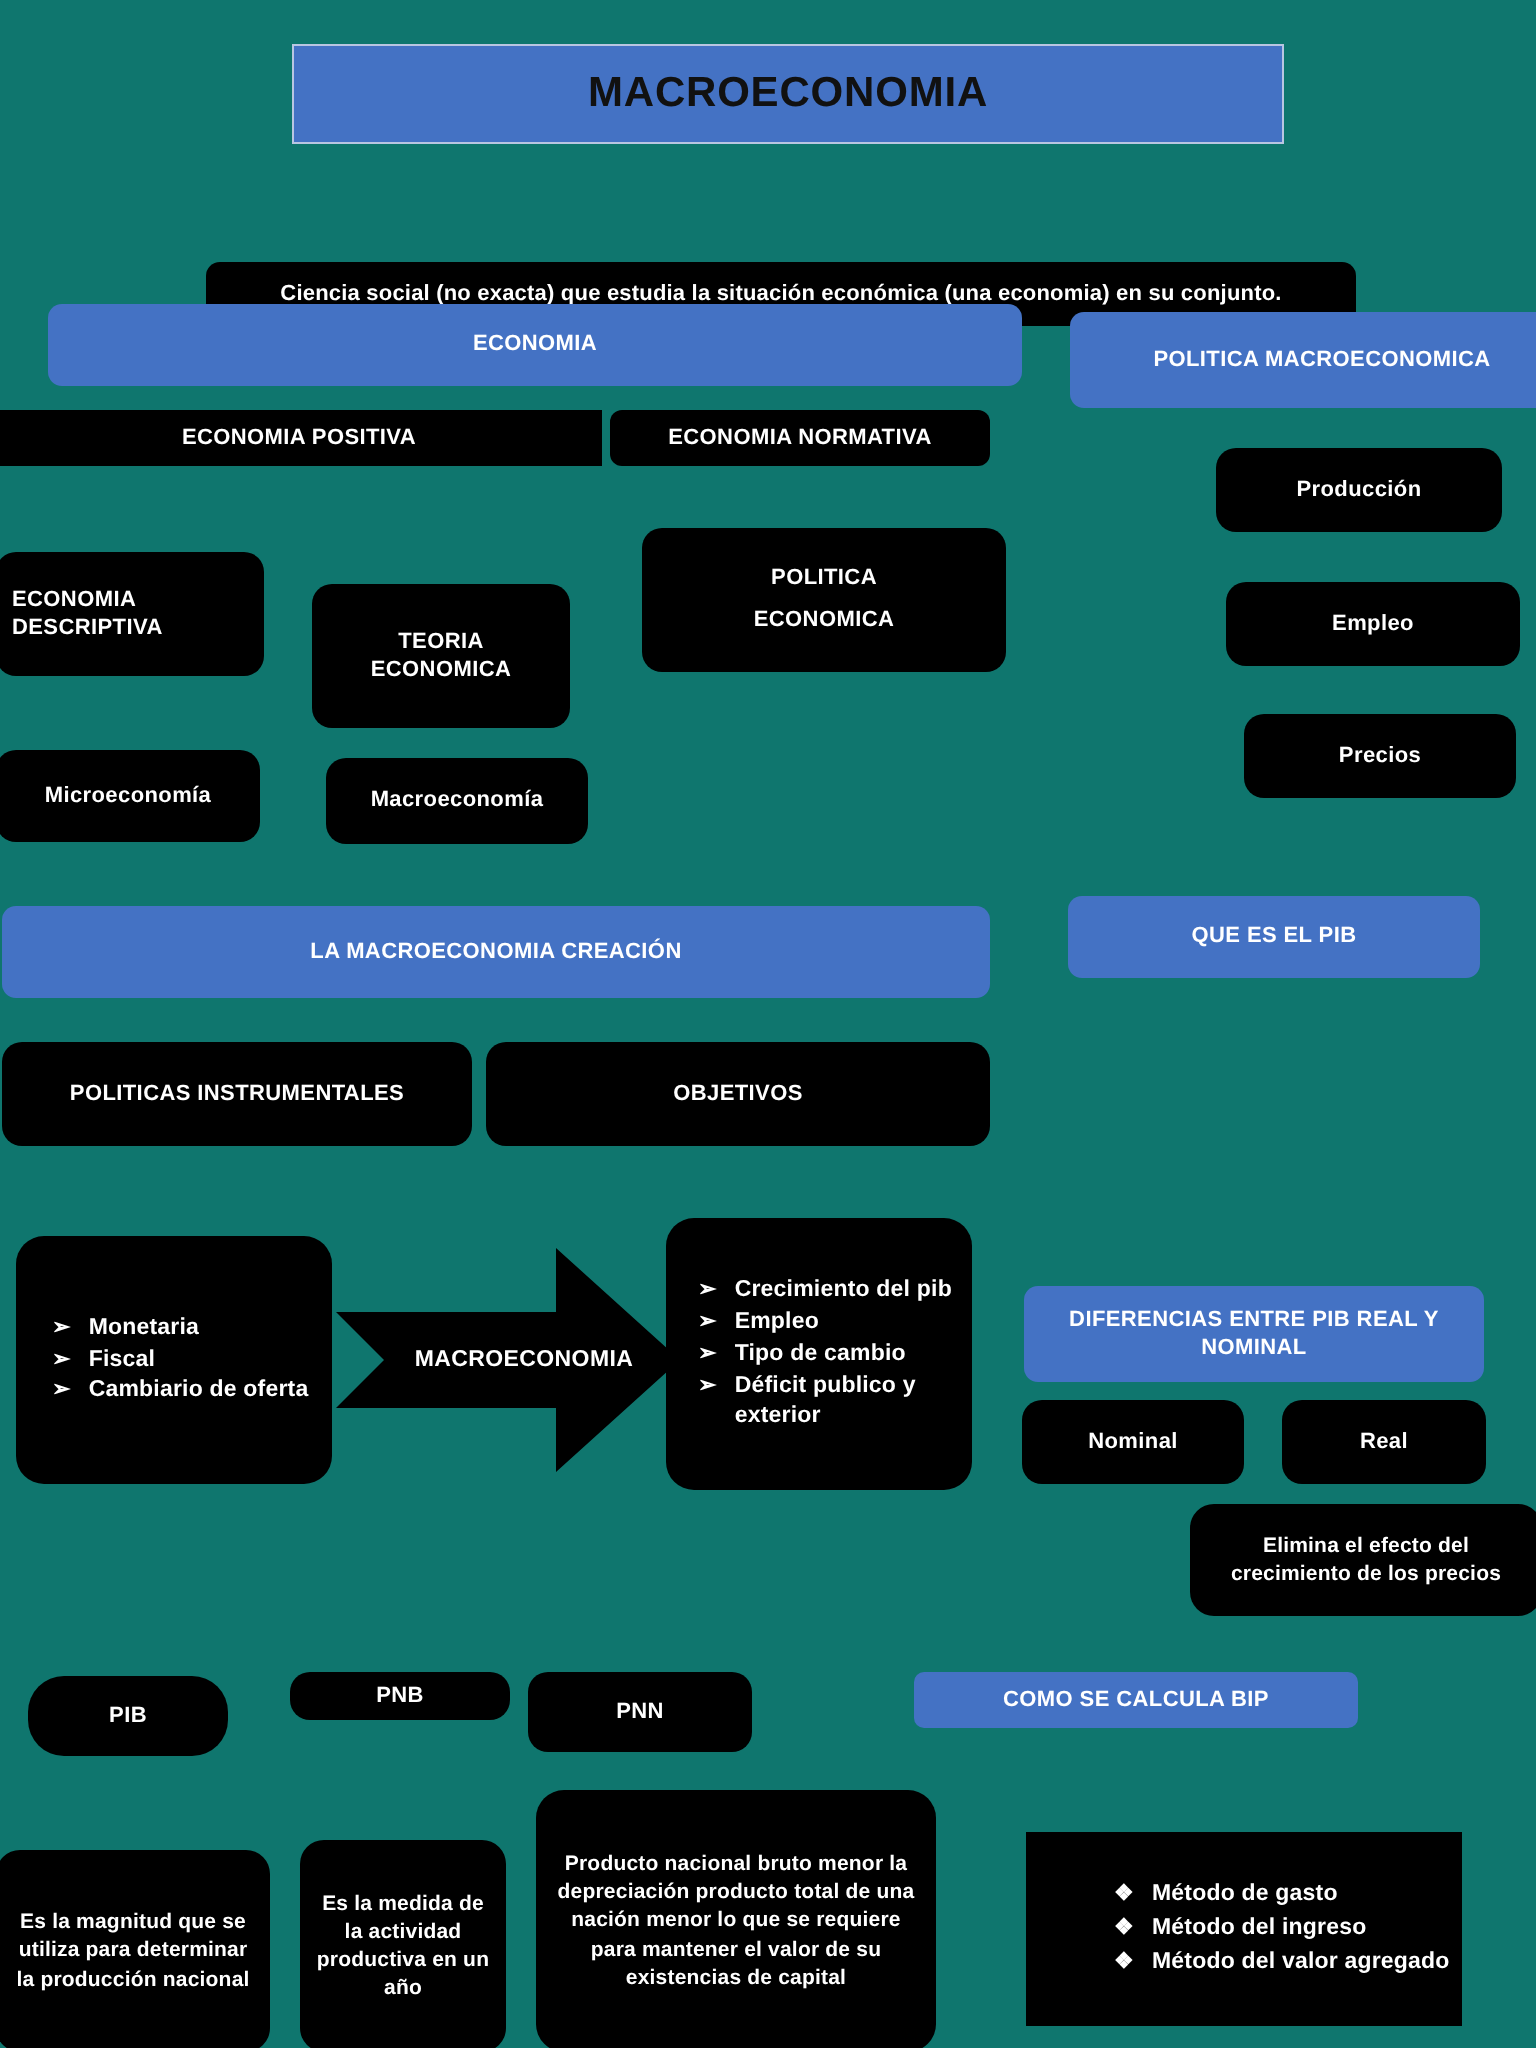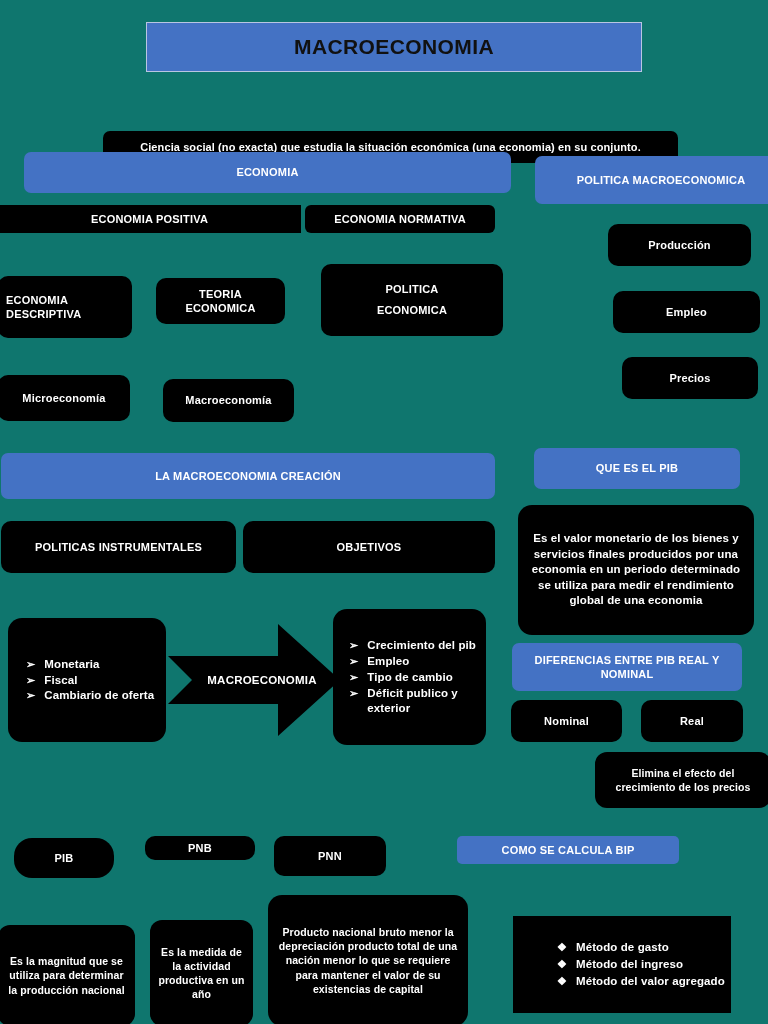--- a/index.html
+++ b/index.html
@@ -141,21 +141,21 @@
 
   <div class="node blue cap" style="left:535px; top:156px; width:252px; height:48px;">POLITICA MACROECONOMICA</div>
 
   <div class="node black-sq cap" style="left:-2px; top:205px; width:303px; height:28px;">ECONOMIA POSITIVA</div>
 
   <div class="node black cap" style="left:305px; top:205px; width:190px; height:28px; border-radius:6px;">ECONOMIA NORMATIVA</div>
 
   <div class="node black cap" style="left:-2px; top:276px; width:134px; height:62px; white-space:pre-line; justify-content:flex-start; padding-left:8px; text-align:left;">ECONOMIA
 DESCRIPTIVA</div>
 
-  <div class="node black cap" style="left:156px; top:278px; width:129px; height:46px; white-space:pre-line;">TEORIA
+  <div class="node black cap" style="left:156px; top:292px; width:129px; height:72px; white-space:pre-line;">TEORIA
 ECONOMICA</div>
 
   <div class="node black cap" style="left:321px; top:264px; width:182px; height:72px; white-space:pre-line; line-height:1.9;">POLITICA
 ECONOMICA</div>
 
   <div class="node black cap" style="left:-2px; top:375px; width:132px; height:46px;">Microeconomía</div>
 
   <div class="node black cap" style="left:163px; top:379px; width:131px; height:43px;">Macroeconomía</div>
 
   <div class="node black cap" style="left:608px; top:224px; width:143px; height:42px;text-align:right;">Producción</div>
@@ -208,34 +208,33 @@
       </div>
       <div class="li">
         <span class="bullet">➢</span>
         <span>Déficit publico y exterior</span>
       </div>
     </div>
   </div>
 
   <div class="node blue cap" style="left:534px; top:448px; width:206px; height:41px;">QUE ES EL PIB</div>
 
-  <div class="node black body-txt" style="left:518px; top:505px; width:236px; height:130px; border-radius:14px; padding:8px 10px;">Es el valor monetario de los bienes y servicios finales producidos por una economia en un periodo determinado se utiliza para medir el rendimiento global de una economia</div>
 
   <div class="node blue cap" style="left:512px; top:643px; width:230px; height:48px;">DIFERENCIAS ENTRE PIB REAL Y NOMINAL</div>
 
   <div class="node black cap" style="left:511px; top:700px; width:111px; height:42px;">Nominal</div>
   <div class="node black cap" style="left:641px; top:700px; width:102px; height:42px;">Real</div>
 
 
   <div class="node black body-sm" style="left:595px; top:752px; width:176px; height:56px; border-radius:12px; padding:4px 6px;">Elimina el efecto del crecimiento de los precios</div>
 
 
   <div class="node black cap" style="left:14px; top:838px; width:100px; height:40px;border-radius:18px;">PIB</div>
   <div class="node black cap" style="left:129px; top:836px; width:110px; height:24px;margin-left:16px;">PNB</div>
-  <div class="node black cap" style="left:274px; top:836px; width:112px; height:40px;">PNN</div>
+  <div class="node black cap" style="left:264px; top:836px; width:112px; height:40px;">PNN</div>
 
   <div class="node black body-sm" style="left:-2px; top:925px; width:137px; height:101px; border-radius:12px; padding:4px 6px;">Es la magnitud que se utiliza para determinar la producción nacional</div>
 
   <div class="node black body-sm" style="left:150px; top:920px; width:103px; height:106px; border-radius:12px; padding:4px 6px;">Es la medida de la actividad productiva en un año</div>
 
   <div class="node black body-sm" style="left:268px; top:895px; width:200px; height:131px; border-radius:14px; padding:4px 8px;">Producto nacional bruto menor la depreciación producto total de una nación menor lo que se requiere para mantener el valor de su existencias de capital</div>
 
   <div class="node blue cap" style="left:457px; top:836px; width:222px; height:28px; border-radius:5px;">COMO SE CALCULA BIP</div>
 
   <div class="node black-sq" style="left:513px; top:916px; width:218px; height:97px;">

